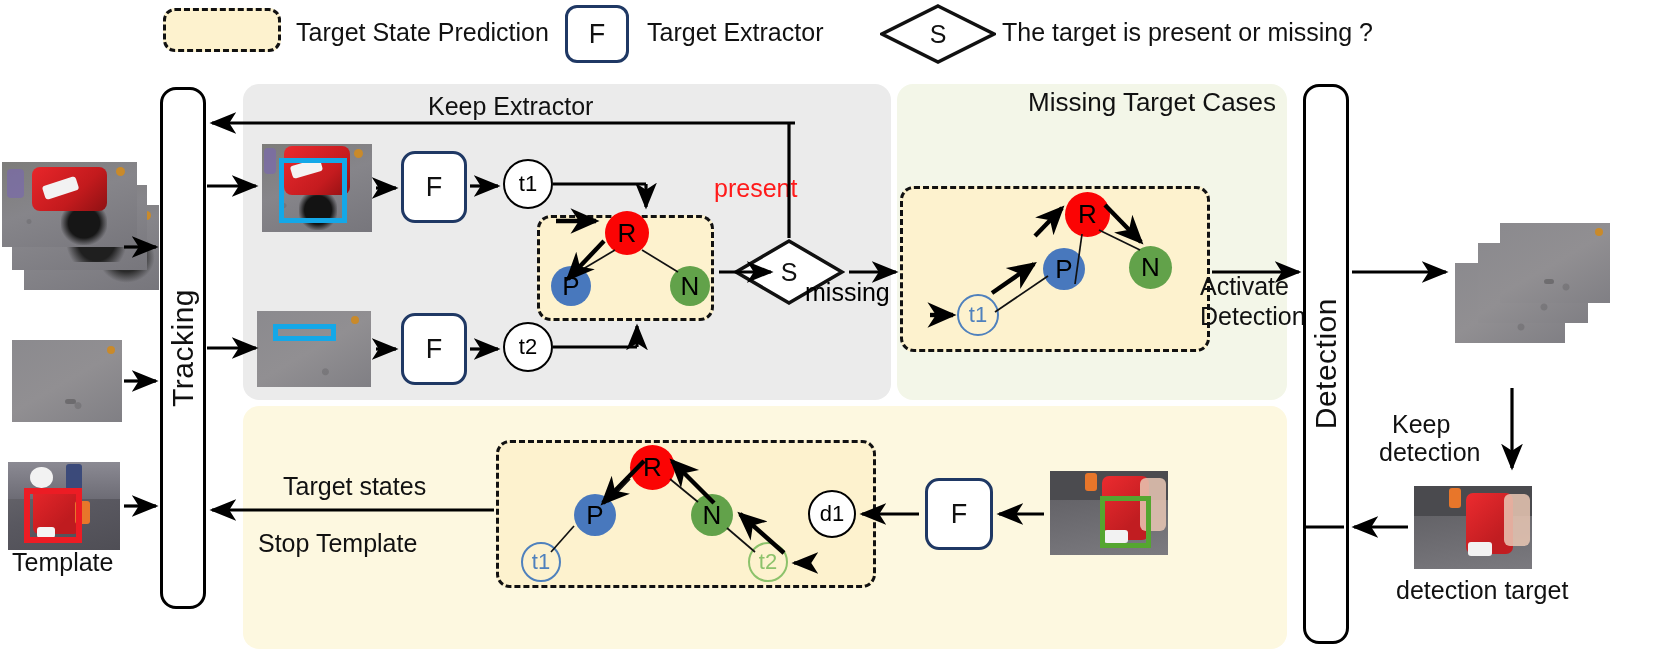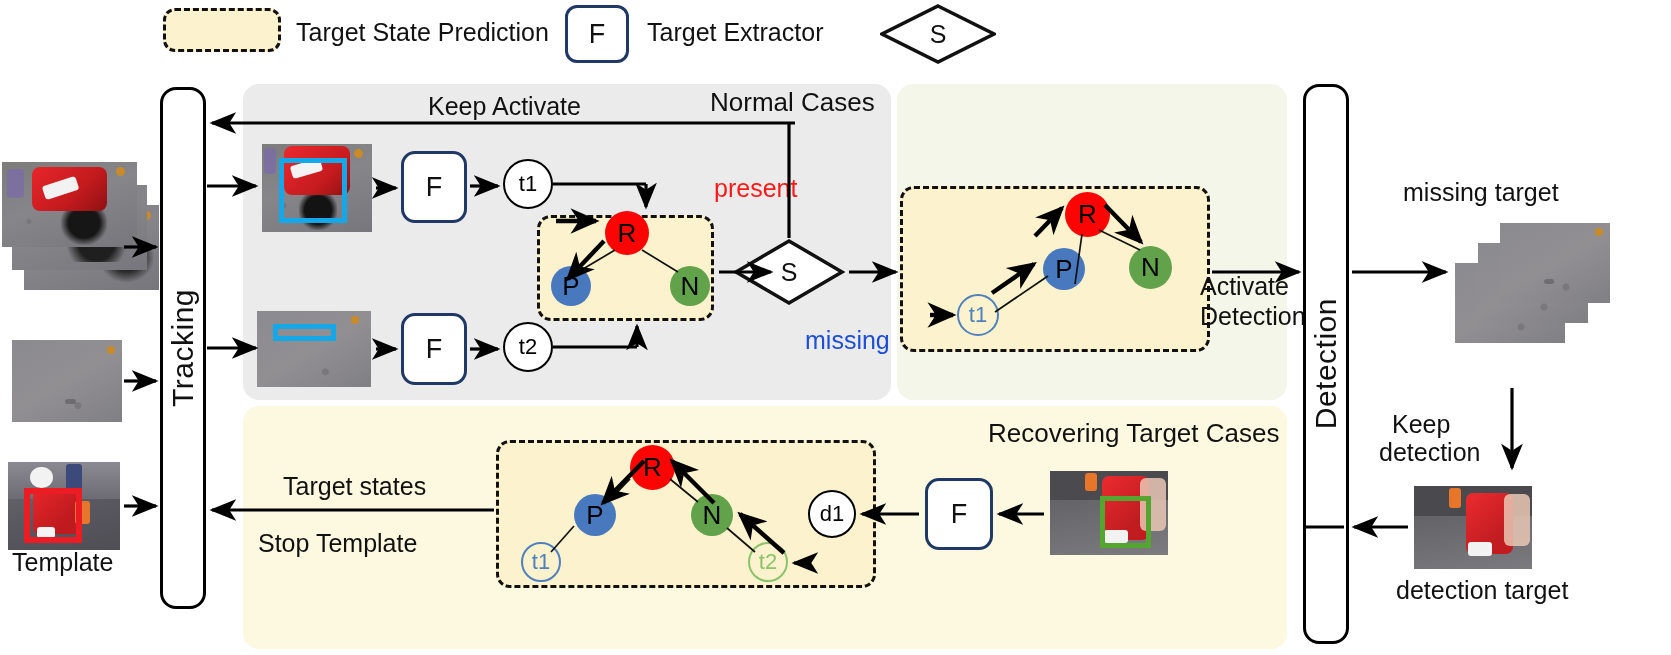--- a/index.html
+++ b/index.html
@@ -85,21 +85,21 @@
     display:flex;align-items:center;justify-content:center;
     font-size:26px;color:#000;
     box-sizing:border-box;
   }
   .node.r{background:#fb0404;}
   .node.p{background:#4878bd;}
   .node.n{background:#62a24a;}
   
   .lbl{font-size:25px;white-space:nowrap;line-height:1.15;}
   .lbl.red{color:#ff1a1a;}
-  .lbl.green{color:#1d4ed8;margin-top:48px;}
+  .lbl.green{color:#000000;}
   .lbl.center{text-align:right;}
   
   .thumb{position:absolute;overflow:hidden;}
   .asphalt{
     background:
       radial-gradient(circle at 20% 70%, rgba(0,0,0,0.10) 0 2px, transparent 3px),
       radial-gradient(circle at 65% 35%, rgba(0,0,0,0.08) 0 2px, transparent 3px),
       linear-gradient(160deg,#7d7c7a 0%,#86858a 45%,#77767c 100%);
   }
   .asphalt2{
@@ -127,27 +127,27 @@
     <div class="legend-f">F</div>
   </div>
   <div class="abs lbl legend-text" style="left:647px;top:18px;">Target Extractor</div>
 
   <div class="abs legend-diamond" style="left:880px;top:4px;">
     <svg width="116" height="60" viewBox="0 0 116 60">
       <polygon points="58,2 114,30 58,58 2,30" fill="#ffffff" stroke="#111" stroke-width="3.5"></polygon>
     </svg>
     <div class="abs" style="left:0;top:0;width:116px;height:60px;display:flex;align-items:center;justify-content:center;font-size:25px;">S</div>
   </div>
+  <div class="abs lbl legend-text" style="left:1002px;top:18px;">The target is present or missing ?</div>
 
   <div class="abs panel" style="left:243px;top:84px;width:648px;height:316px;background:#ebebeb;"></div>
   <div class="abs panel" style="left:897px;top:84px;width:390px;height:316px;background:#f3f6e8;"></div>
   <div class="abs panel" style="left:243px;top:406px;width:1044px;height:243px;background:#fdf8e0;"></div>
 
-  <div class="abs panel-title" style="left:710px;top:87px;">Normal Cases</div>
-  <div class="abs panel-title" style="left:988px;top:418px;">Recovering Target Cases</div>
+  <div class="abs panel-title" style="left:1028px;top:87px;">Missing Target Cases</div>
 
   <div class="abs vbar" style="left:160px;top:87px;width:46px;height:522px;">
     <span>Tracking</span>
   </div>
 
   <div class="thumb asphalt" style="left:24px;top:205px;width:135px;height:85px;">
     <div class="abs" style="left:55%;top:30%;width:42%;height:62%;background:radial-gradient(ellipse at 50% 50%, #2a2a2a 0 40%, rgba(42,42,42,0) 70%);"></div>
     <div class="abs" style="left:118px;top:6px;width:9px;height:9px;border-radius:50%;background:#c98a2a;"></div>
   </div>
   <div class="thumb asphalt" style="left:12px;top:185px;width:135px;height:85px;">
@@ -172,21 +172,21 @@
     <div class="abs" style="left:0;top:0;width:100%;height:42%;background:linear-gradient(180deg,#8b8a93 0%,#6d6c75 100%);"></div>
     <div class="abs" style="left:52%;top:2%;width:14%;height:40%;background:#3b4a7a;border-radius:3px;"></div>
     <div class="abs" style="left:20%;top:6%;width:20%;height:24%;background:#f2f2f2;border-radius:50%;"></div>
     <div class="abs" style="left:22%;top:30%;width:42%;height:52%;background:linear-gradient(135deg,#e8262a 0%,#bf1b1f 70%);border-radius:6px;"></div>
     <div class="abs" style="left:60%;top:44%;width:13%;height:26%;background:#e8762a;border-radius:3px;"></div>
     <div class="abs" style="left:26%;top:74%;width:16%;height:12%;background:#f4f4f4;border-radius:3px;"></div>
     <div class="bbox-red" style="left:14%;top:30%;width:52%;height:62%;"></div>
   </div>
   <div class="abs lbl" style="left:12px;top:548px;">Template</div>
 
-  <div class="abs lbl" style="left:428px;top:92px;">Keep Activate</div>
+  <div class="abs lbl" style="left:428px;top:92px;">Keep Extractor</div>
 
   <div class="thumb asphalt" style="left:262px;top:144px;width:110px;height:88px;">
     <div class="abs" style="left:34%;top:52%;width:34%;height:46%;background:radial-gradient(ellipse at 50% 50%, #131313 0 50%, rgba(19,19,19,0) 75%);"></div>
     <div class="abs" style="left:20%;top:2%;width:60%;height:56%;background:linear-gradient(135deg,#ea2a2e 0%,#c51b1f 65%,#8f1012 100%);border-radius:8px;"></div>
     <div class="abs" style="left:26%;top:20%;width:28%;height:15%;background:#f3f3f3;border-radius:3px;transform:rotate(-16deg);"></div>
     <div class="abs" style="left:2%;top:4%;width:11%;height:30%;background:#7a6ba8;opacity:.8;border-radius:4px;"></div>
     <div class="abs" style="left:92px;top:5px;width:9px;height:9px;border-radius:50%;background:#c98a2a;"></div>
     <div class="bbox-cyan" style="left:15%;top:16%;width:62%;height:74%;"></div>
   </div>
 
@@ -223,21 +223,20 @@
   <div class="abs node r" style="left:1065px;top:192px;width:45px;height:45px;">R</div>
   <div class="abs node n" style="left:1129px;top:246px;width:43px;height:43px;">N</div>
 
   <div class="abs lbl" style="left:1200px;top:272px;">Activate</div>
   <div class="abs lbl" style="left:1200px;top:302px;">Detection</div>
 
   <div class="abs vbar" style="left:1303px;top:84px;width:46px;height:560px;">
     <span>Detection</span>
   </div>
 
-  <div class="abs lbl" style="left:1403px;top:178px;">missing target</div>
   <div class="thumb asphalt2" style="left:1455px;top:263px;width:110px;height:80px;">
     <div class="abs" style="left:95px;top:5px;width:8px;height:8px;border-radius:50%;background:#c98a2a;"></div>
   </div>
   <div class="thumb asphalt2" style="left:1478px;top:243px;width:110px;height:80px;">
     <div class="abs" style="left:95px;top:5px;width:8px;height:8px;border-radius:50%;background:#c98a2a;"></div>
   </div>
   <div class="thumb asphalt2" style="left:1500px;top:223px;width:110px;height:80px;">
     <div class="abs" style="left:95px;top:5px;width:8px;height:8px;border-radius:50%;background:#c98a2a;"></div>
     <div class="abs" style="left:40%;top:70%;width:9%;height:6%;background:rgba(0,0,0,.22);border-radius:3px;"></div>
   </div>

